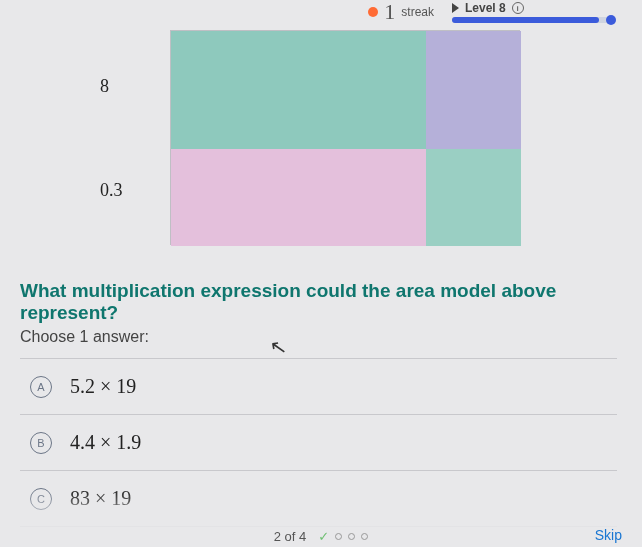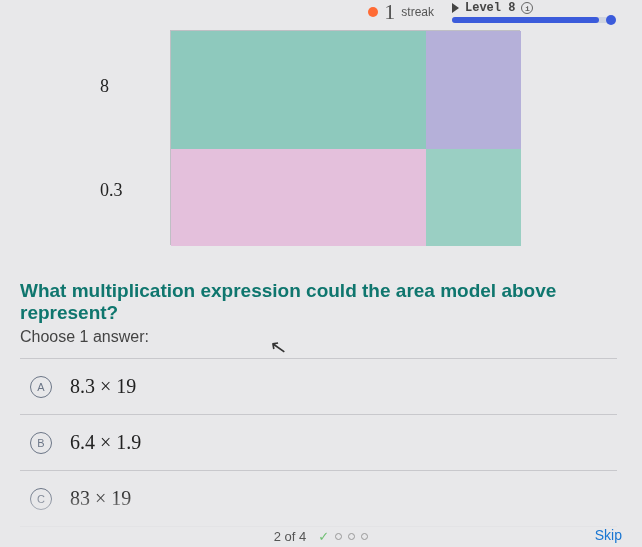--- a/index.html
+++ b/index.html
@@ -40,21 +40,20 @@
   .streak-number {
     font-size: 22px;
     font-weight: 300;
     color: #555;
     font-family: Georgia, serif;
   }
   .level-wrap {
     display: flex;
     flex-direction: column;
     gap: 2px;
-    font-family: Liberation Mono, monospace;
   }
   .level-top {
     display: flex;
     align-items: center;
     gap: 6px;
     font-size: 12px;
     color: #444;
     font-weight: 600;
   }
   .level-play {
@@ -235,25 +234,25 @@
   </div>
 </div>
 
 <div class="question">What multiplication expression could the area model above represent?</div>
 <div class="choose">Choose 1 answer:</div>
 <div class="cursor">↖</div>
 
 <div class="answers">
   <div class="answer-row">
     <div class="opt-circle">A</div>
-    <div class="opt-text">8.3 × 19</div>
+    <div class="opt-text">5.2 × 19</div>
   </div>
   <div class="answer-row">
     <div class="opt-circle">B</div>
-    <div class="opt-text">6.4 × 1.9</div>
+    <div class="opt-text">4.4 × 1.9</div>
   </div>
   <div class="answer-row" style="border-bottom:1px solid #c8c8cc;">
     <div class="opt-circle">C</div>
     <div class="opt-text">83 × 19</div>
   </div>
 </div>
 
 <div class="fade-bottom"></div>
 
 <div class="footer">

